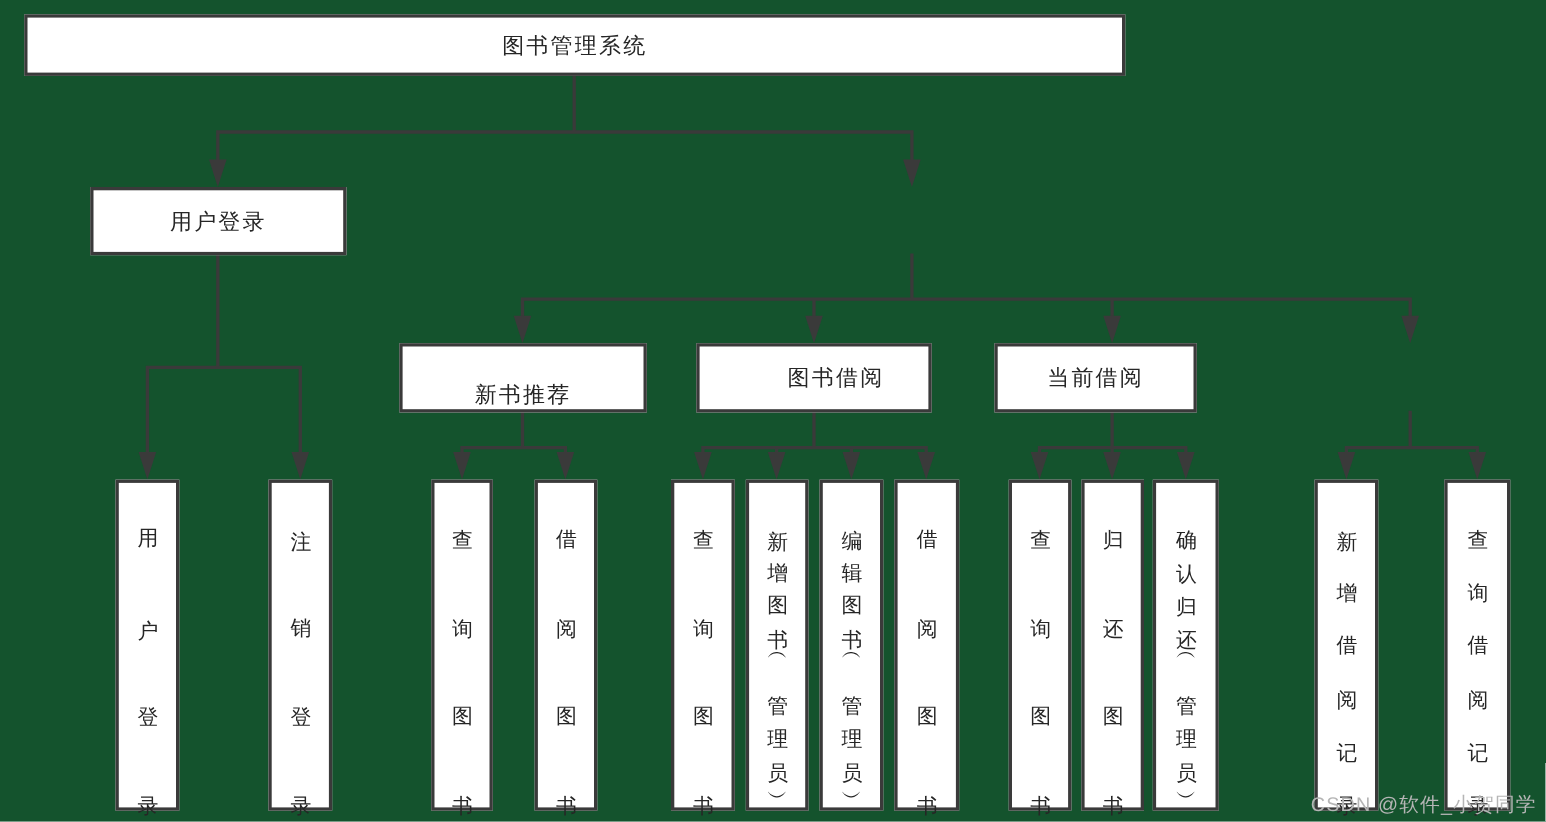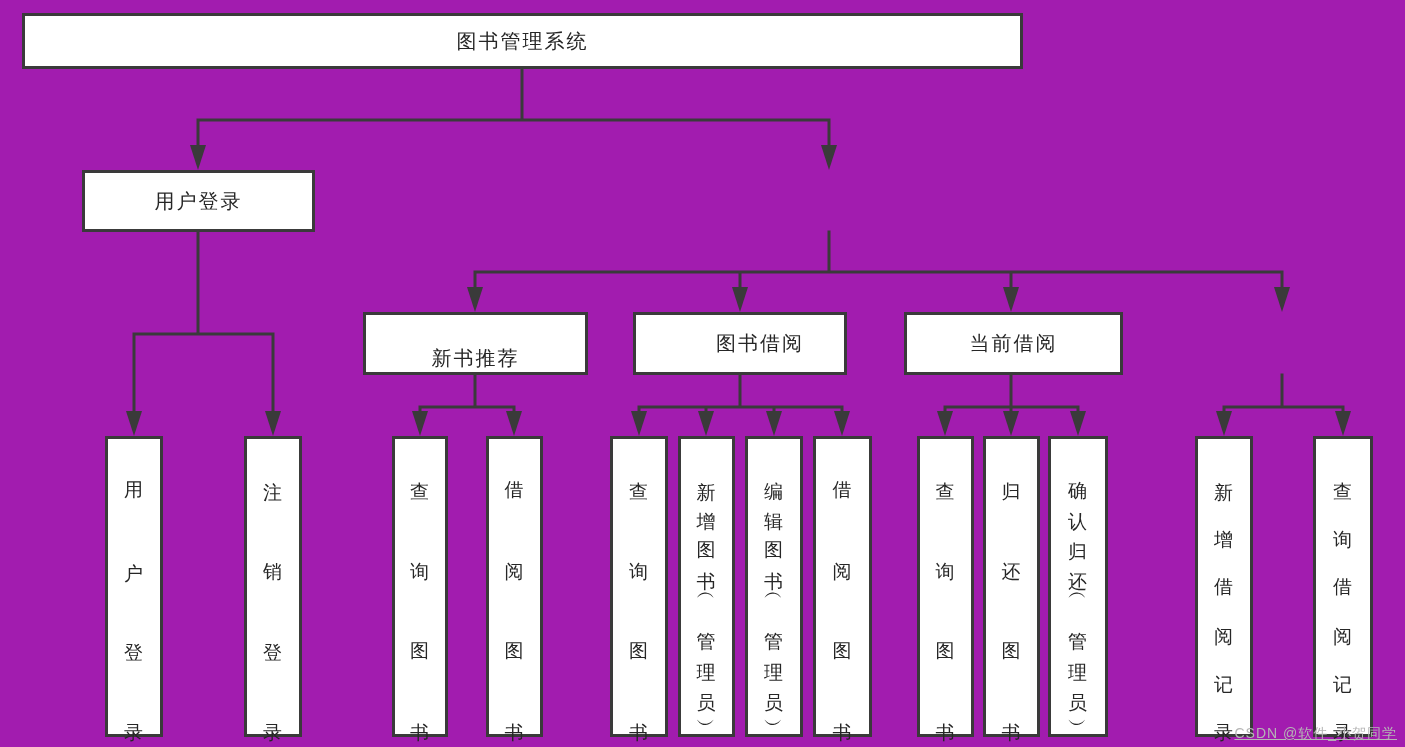--- a/index.html
+++ b/index.html
@@ -1,19 +1,19 @@
 <!DOCTYPE html>
 <html><head>
 <meta charset="utf-8">
 <style>
   html,body{margin:0;padding:0;background:#ffffff;}
   #stage{
     position:relative;
     width:1405px;height:747px;
-    background:#a21caf;
+    background:#14532d;
     font-family:"Liberation Sans","DejaVu Sans",sans-serif;
     overflow:hidden;
   }
   #connectors{position:absolute;left:0;top:0;width:1405px;height:747px;pointer-events:none;}
   .node{
     position:absolute;
     box-sizing:border-box;
     background:#ffffff;
     border:3px solid #3a3a3a;
     display:flex;
@@ -34,25 +34,24 @@
     text-align-last:justify;
     font-size:19px;
     color:#262626;
     line-height:1;
     white-space:nowrap;
   }
   .watermark{
     position:absolute;
     right:8px;
     bottom:4px;
-    font-size:14px;
+    font-size:18px;
     color:#b5b5b5;
     letter-spacing:1px;
     white-space:nowrap;
-    text-decoration:underline;
   }
 </style>
 </head>
 <body>
 
 <div id="stage">
 
   <svg id="connectors" viewBox="0 0 1405 747" xmlns="http://www.w3.org/2000/svg">
     <g stroke="#3a3a3a" stroke-width="3" fill="none" stroke-linecap="square">
       <path d="M522,69 V120 M198,120 H829 M198,120 V150 M829,120 V150"></path>
@@ -93,21 +92,21 @@
   <div class="node hbox" style="left:82px;top:170px;width:233px;height:62px;">
     <span class="label">用户登录</span>
   </div>
 
   <div class="node hbox" style="left:363px;top:312px;width:225px;height:63px;align-items:flex-end;">
     <span class="label">新书推荐</span>
   </div>
   <div class="node hbox" style="left:633px;top:312px;width:214px;height:63px;padding-left:40px;">
     <span class="label">图书借阅</span>
   </div>
-  <div class="node hbox" style="left:904px;top:312px;width:219px;height:63px;">
+  <div class="node hbox" style="left:904px;top:312px;width:184px;height:63px;">
     <span class="label">当前借阅</span>
   </div>
 
   <div class="node vbox" style="left:105px;top:436px;width:58px;height:301px;">
     <span class="label">用户登录</span>
   </div>
   <div class="node vbox" style="left:244px;top:436px;width:58px;height:301px;">
     <span class="label">注销登录</span>
   </div>
 

